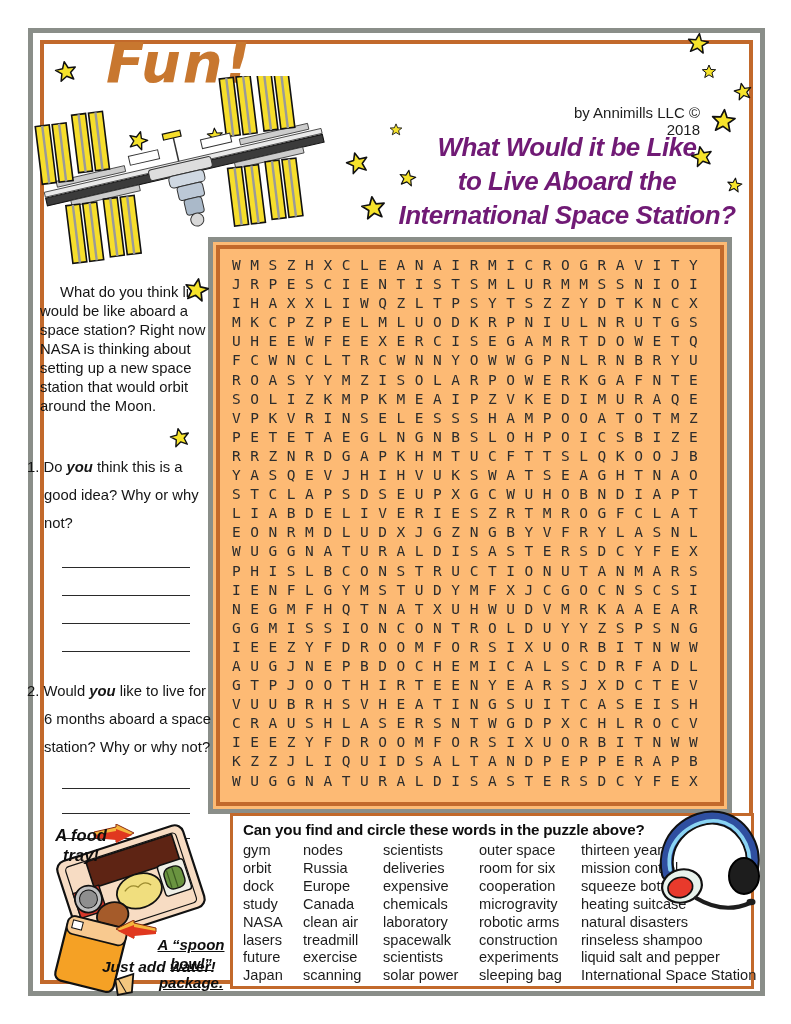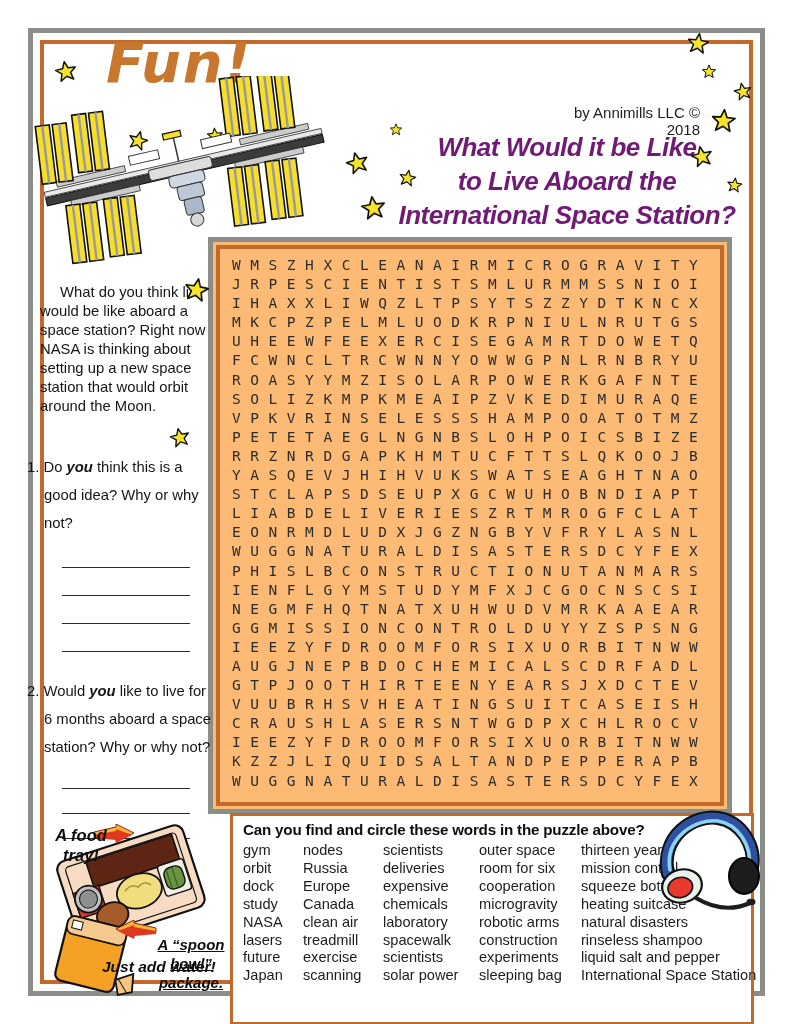--- a/index.html
+++ b/index.html
@@ -29,21 +29,21 @@
   .ans-line{height:27px;border-bottom:1.6px solid #2a2a2a;width:128px;margin-left:22px;}
   .ans-group.g2 .ans-line{height:24px;}
 
   .puzzle-box{position:absolute;left:208px;top:237px;width:524px;height:577px;
         border:5px solid #8A8E89;background:#fdba74;padding:3px;box-sizing:border-box;z-index:1;}
   .puzzle-inner{width:100%;height:100%;border:4px solid #C2692B;box-sizing:border-box;
         padding:7px 0 0 12px;overflow:hidden;}
   .puzzle-row{white-space:nowrap;font-family:"DejaVu Sans Mono","Liberation Mono",monospace;
         font-size:14.5px;line-height:19.1px;letter-spacing:9.55px;color:#2d2d2d;}
 
-  .wordlist-box{position:absolute;left:230px;top:813px;width:524px;height:212px;
+  .wordlist-box{position:absolute;left:230px;top:813px;width:524px;height:176px;
         border:3px solid #C2692B;box-sizing:border-box;background:#fff;padding:5px 8px 0 10px;z-index:2;}
   .wl-heading{font-weight:bold;font-size:15.2px;color:#0e0e0e;letter-spacing:-0.2px;}
   .wl-columns{display:flex;margin-top:4px;}
   .wl-col{flex:0 0 auto;}
   .wl-col:nth-child(1){width:60px;}
   .wl-col:nth-child(2){width:80px;}
   .wl-col:nth-child(3){width:96px;}
   .wl-col:nth-child(4){width:102px;}
   .wl-col:nth-child(5){flex:1;}
   .wl-word{font-size:14.6px;line-height:17.9px;color:#1c1c1c;white-space:nowrap;}

